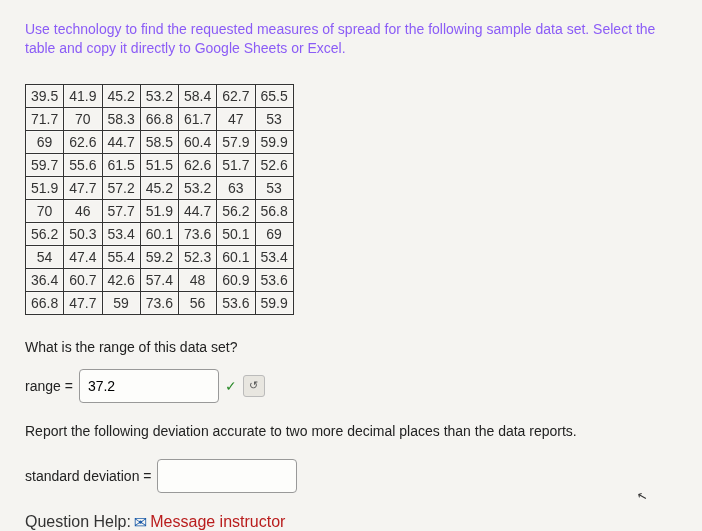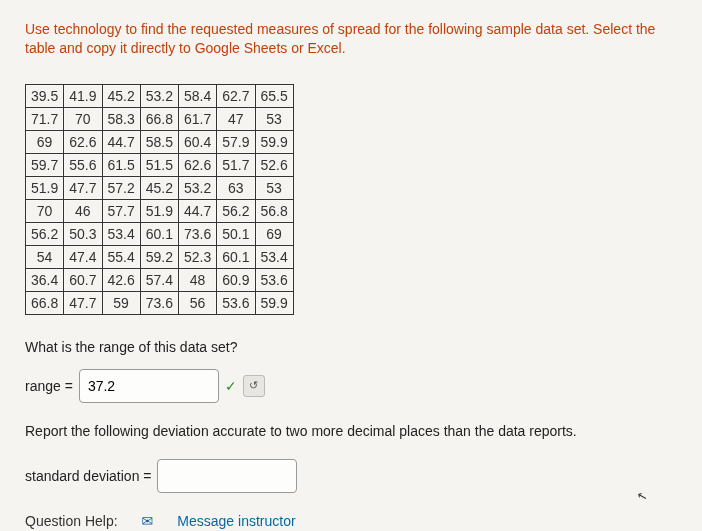--- a/index.html
+++ b/index.html
@@ -9,21 +9,21 @@
       padding: 20px 25px;
       color: #333;
       font-size: 14px;
       width: 702px;
       height: 531px;
       position: relative;
     }
     .question-text {
       margin-bottom: 18px;
       line-height: 1.35;
-      color: #c2410c;
+      color: #8b5cf6;
     }
     table.data-table {
       border-collapse: collapse;
       margin-bottom: 24px;
       margin-top: 26px;
     }
     table.data-table td {
       border: 1px solid #333;
       padding: 3px 5px;
       text-align: center;
@@ -68,25 +68,25 @@
       cursor: pointer;
       color: #555;
     }
     .instruction {
       margin-bottom: 20px;
       color: #222;
     }
     .help-row {
       display: flex;
       align-items: center;
-      gap: 24px;
-      font-size: 14px;
+      gap: 3px;
+      font-size: 16px;
     }
     .msg-link {
-      color: #0369a1;
+      color: #b91c1c;
       text-decoration: none;
       cursor: pointer;
     }
     .mail-icon {
       display: inline-block;
       color: #1a5aa8;
     }
     .cursor-arrow {
       position: absolute;
       right: 55px;

